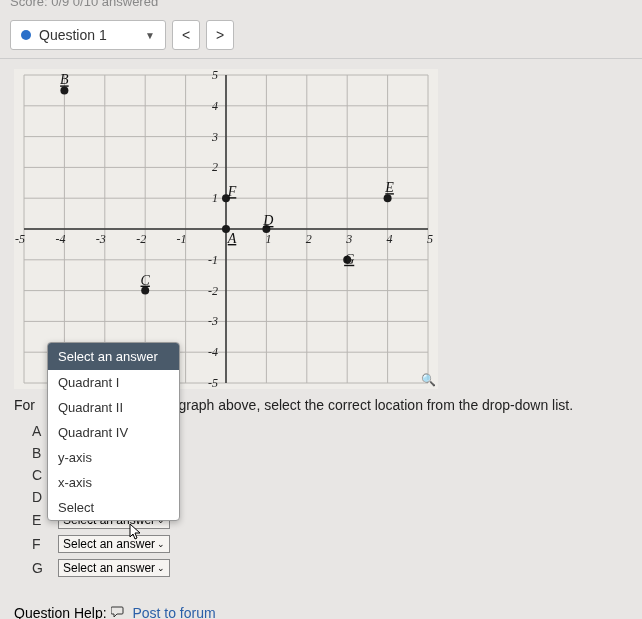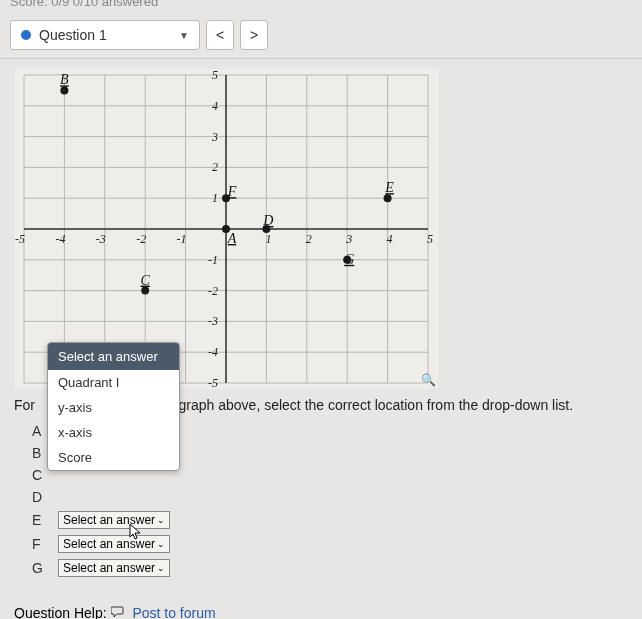--- a/index.html
+++ b/index.html
@@ -26,21 +26,21 @@
       padding: 8px 10px;
       border-bottom: 1px solid #ccc;
     }
     .question-dropdown {
       display: flex;
       align-items: center;
       background: #fff;
       border: 1px solid #bbb;
       border-radius: 3px;
       padding: 6px 10px;
-      width: 190px;
+      width: 156px;
       justify-content: space-between;
       cursor: pointer;
     }
     .question-dropdown .dot {
       width: 10px; height: 10px; border-radius: 50%; background: #2a6fc9; margin-right: 8px;
     }
     .question-dropdown .label { flex: 1; font-size: 14px; color: #333; }
     .question-dropdown .caret { font-size: 10px; color: #555; }
     .nav-btn {
       background: #fff; border: 1px solid #bbb; border-radius: 3px;
@@ -228,23 +228,25 @@
           <path d="M1 1 h10 a1 1 0 0 1 1 1 v5 a1 1 0 0 1 -1 1 h-5 l-3 3 v-3 h-2 a1 1 0 0 1 -1 -1 v-5 a1 1 0 0 1 1 -1 z" fill="none" stroke="#333" stroke-width="1"></path>
         </svg>
     </span>
     <a href="#">Post to forum</a>
   </div>
 
   <div class="dropdown-open">
     <div class="dd-header">Select an answer</div>
     <div id="dd-items">
         <div class="dd-item">Quadrant I</div>
+        <div class="dd-item">Quadrant II</div>
+        <div class="dd-item">Quadrant IV</div>
         <div class="dd-item">y-axis</div>
         <div class="dd-item">x-axis</div>
-        <div class="dd-item">Score</div>
+        <div class="dd-item">Select</div>
       </div>
   </div>
 </div>
 
 <div class="cursor">
   <svg width="16" height="18" viewBox="0 0 16 18">
       <path d="M1 1 L1 14 L4 11 L6 16 L8 15 L6 10 L11 10 Z" fill="#fff" stroke="#000" stroke-width="1"></path>
     </svg>
 </div>
 

